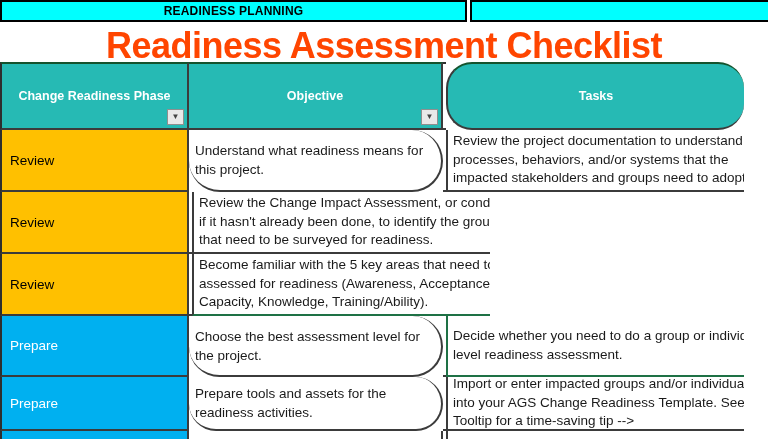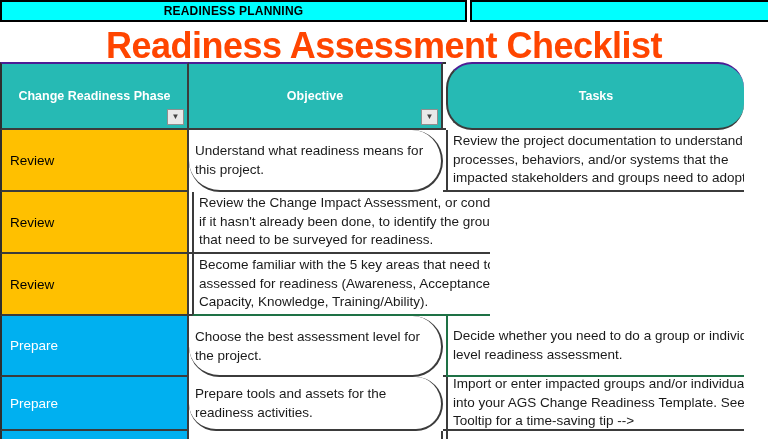--- a/index.html
+++ b/index.html
@@ -27,21 +27,21 @@
   .grid{position:absolute;top:62px;left:0;width:768px;height:377px;}
   .t-row{display:flex;width:768px;box-sizing:border-box;}
   .cell{box-sizing:border-box;position:relative;}
   .c-phase{width:189px;border-left:2px solid #2e2e2e;border-right:2px solid #3b3b3b;border-bottom:2px solid #3b3b3b;}
   .c-obj{width:254px;border-right:2px solid #3b3b3b;border-bottom:2px solid #3b3b3b;background:#fff;}
   .c-gap{width:3px;background:#fff;border-bottom:2px solid #3b3b3b;}
   .c-tasks{width:298px;border-left:2px solid #3b3b3b;border-bottom:2px solid #3b3b3b;background:#fff;overflow:hidden;}
   
   .hdr{height:68px;}
   .hdr .cell{
-    border-top:2px solid #4c1d95;
+    border-top:2px solid #14532d;
     display:flex;align-items:center;justify-content:center;
     color:#fff;font-weight:bold;font-size:12.5px;
   }
   .hdr .c-gap{border-top:2px solid #2e2e2e;background:#fff;}
   .filter-btn{
     position:absolute;right:3px;bottom:3px;width:17px;height:16px;
     background:#e9e9e9;border:1px solid #8f8f8f;box-sizing:border-box;
     display:flex;align-items:center;justify-content:center;
     font-size:8px;color:#444;line-height:1;cursor:pointer;
   }

